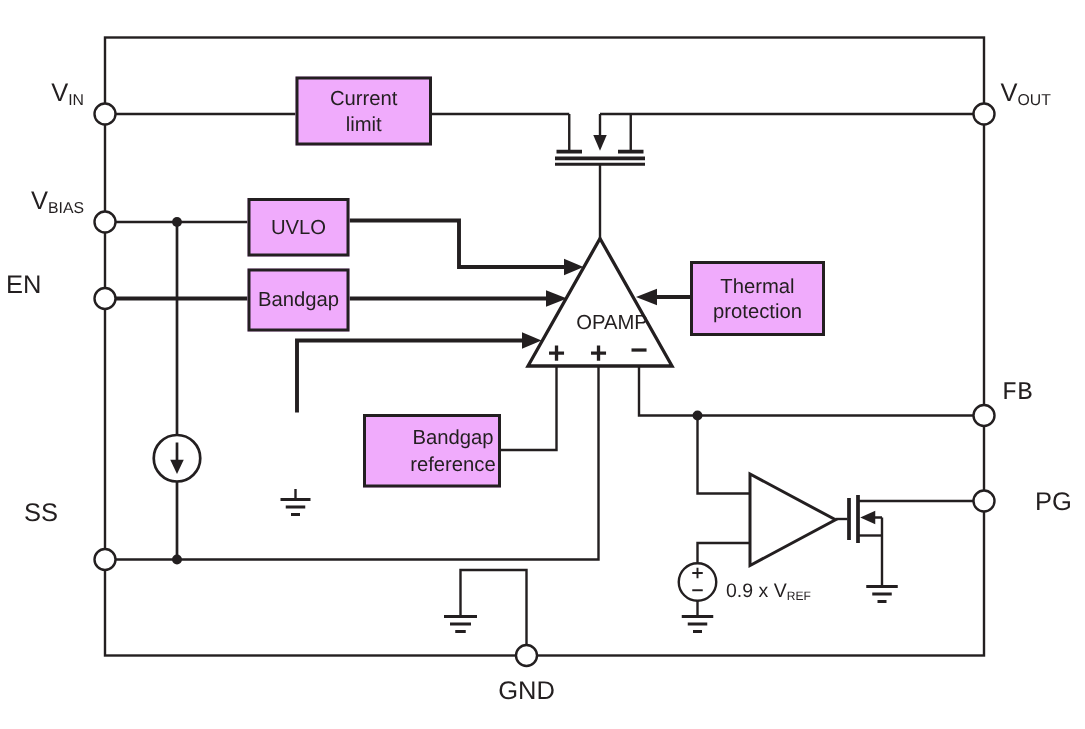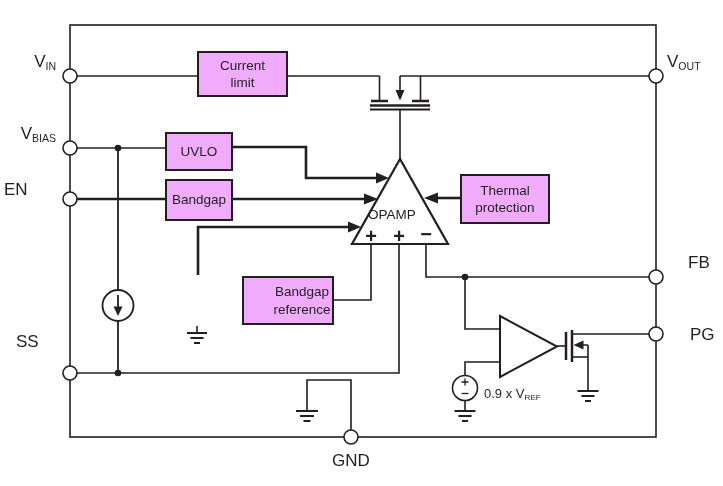--- a/index.html
+++ b/index.html
@@ -122,37 +122,37 @@
 
   <div class="block" style="left:197px; top:51px; width:91px; height:46px;">Current
 limit</div>
   <div class="block" style="left:165px; top:132px; width:68px; height:39px;">UVLO</div>
   <div class="block" style="left:165px; top:179px; width:68px; height:42px;">Bandgap</div>
   <div class="block" style="left:242px; top:276px; width:92px; height:49px;padding-left:28px;">Bandgap
 reference</div>
   <div class="block" style="left:460px; top:174px; width:90px; height:50px;">Thermal
 protection</div>
 
-  <div class="opamp-label" style="left:360px; top:207px; width:64px;">OPAMP</div>
+  <div class="opamp-label" style="left:376px; top:207px; width:64px;">OPAMP</div>
   <span class="sign" style="left:360px; top:226px; width:22px;">+</span>
   <span class="sign" style="left:388px; top:226px; width:22px;">+</span>
   <span class="sign" style="left:415px; top:224px; width:22px;">−</span>
 
   <div class="pin-label" style="left:16px; top:52px; width:40px; text-align:right;">
     <span>V</span><span class="sub">IN</span>
   </div>
   <div class="pin-label" style="left:6px; top:124px; width:50px; text-align:right;">
     <span>V</span><span class="sub">BIAS</span>
   </div>
   <div class="pin-label" style="left:4px; top:180px; width:40px; text-align:left;">EN</div>
   <div class="pin-label" style="left:16px; top:332px; width:40px; text-align:left;">SS</div>
   <div class="pin-label" style="left:667px; top:52px;">
     <span>V</span><span class="sub">OUT</span>
   </div>
-  <div class="pin-label" style="left:688px; top:253px;">FB</div>
+  <div class="pin-label" style="left:668px; top:253px;font-family:Liberation Mono, monospace;">FB</div>
   <div class="pin-label" style="left:669px; top:325px;margin-left:21px;">PG</div>
   <div class="pin-label" style="left:324px; top:451px; width:54px; text-align:center;">GND</div>
 
   <div class="note" style="left:484px; top:386px;">
     <span>0.9 x V</span><span class="sub">REF</span>
   </div>
 
 </div>
 
 </body></html>

